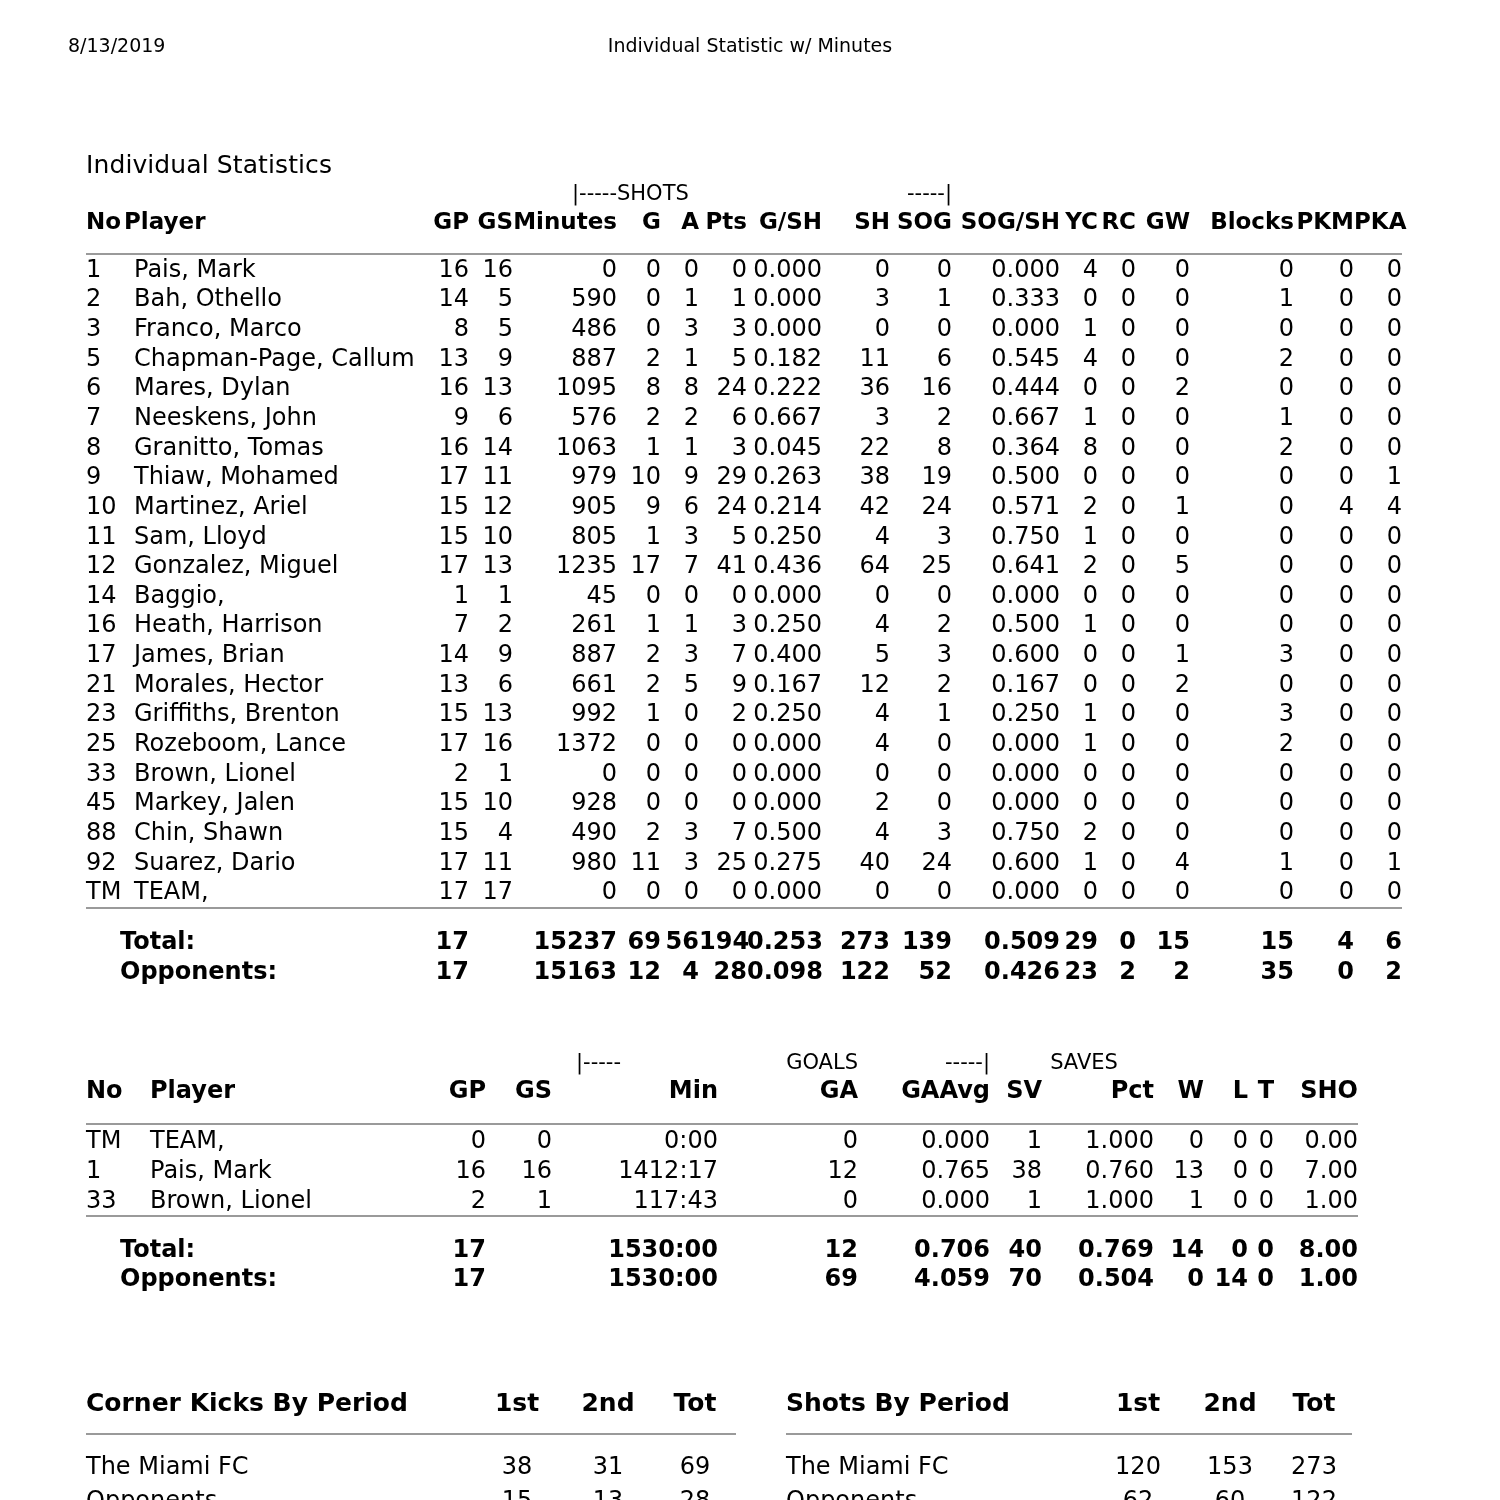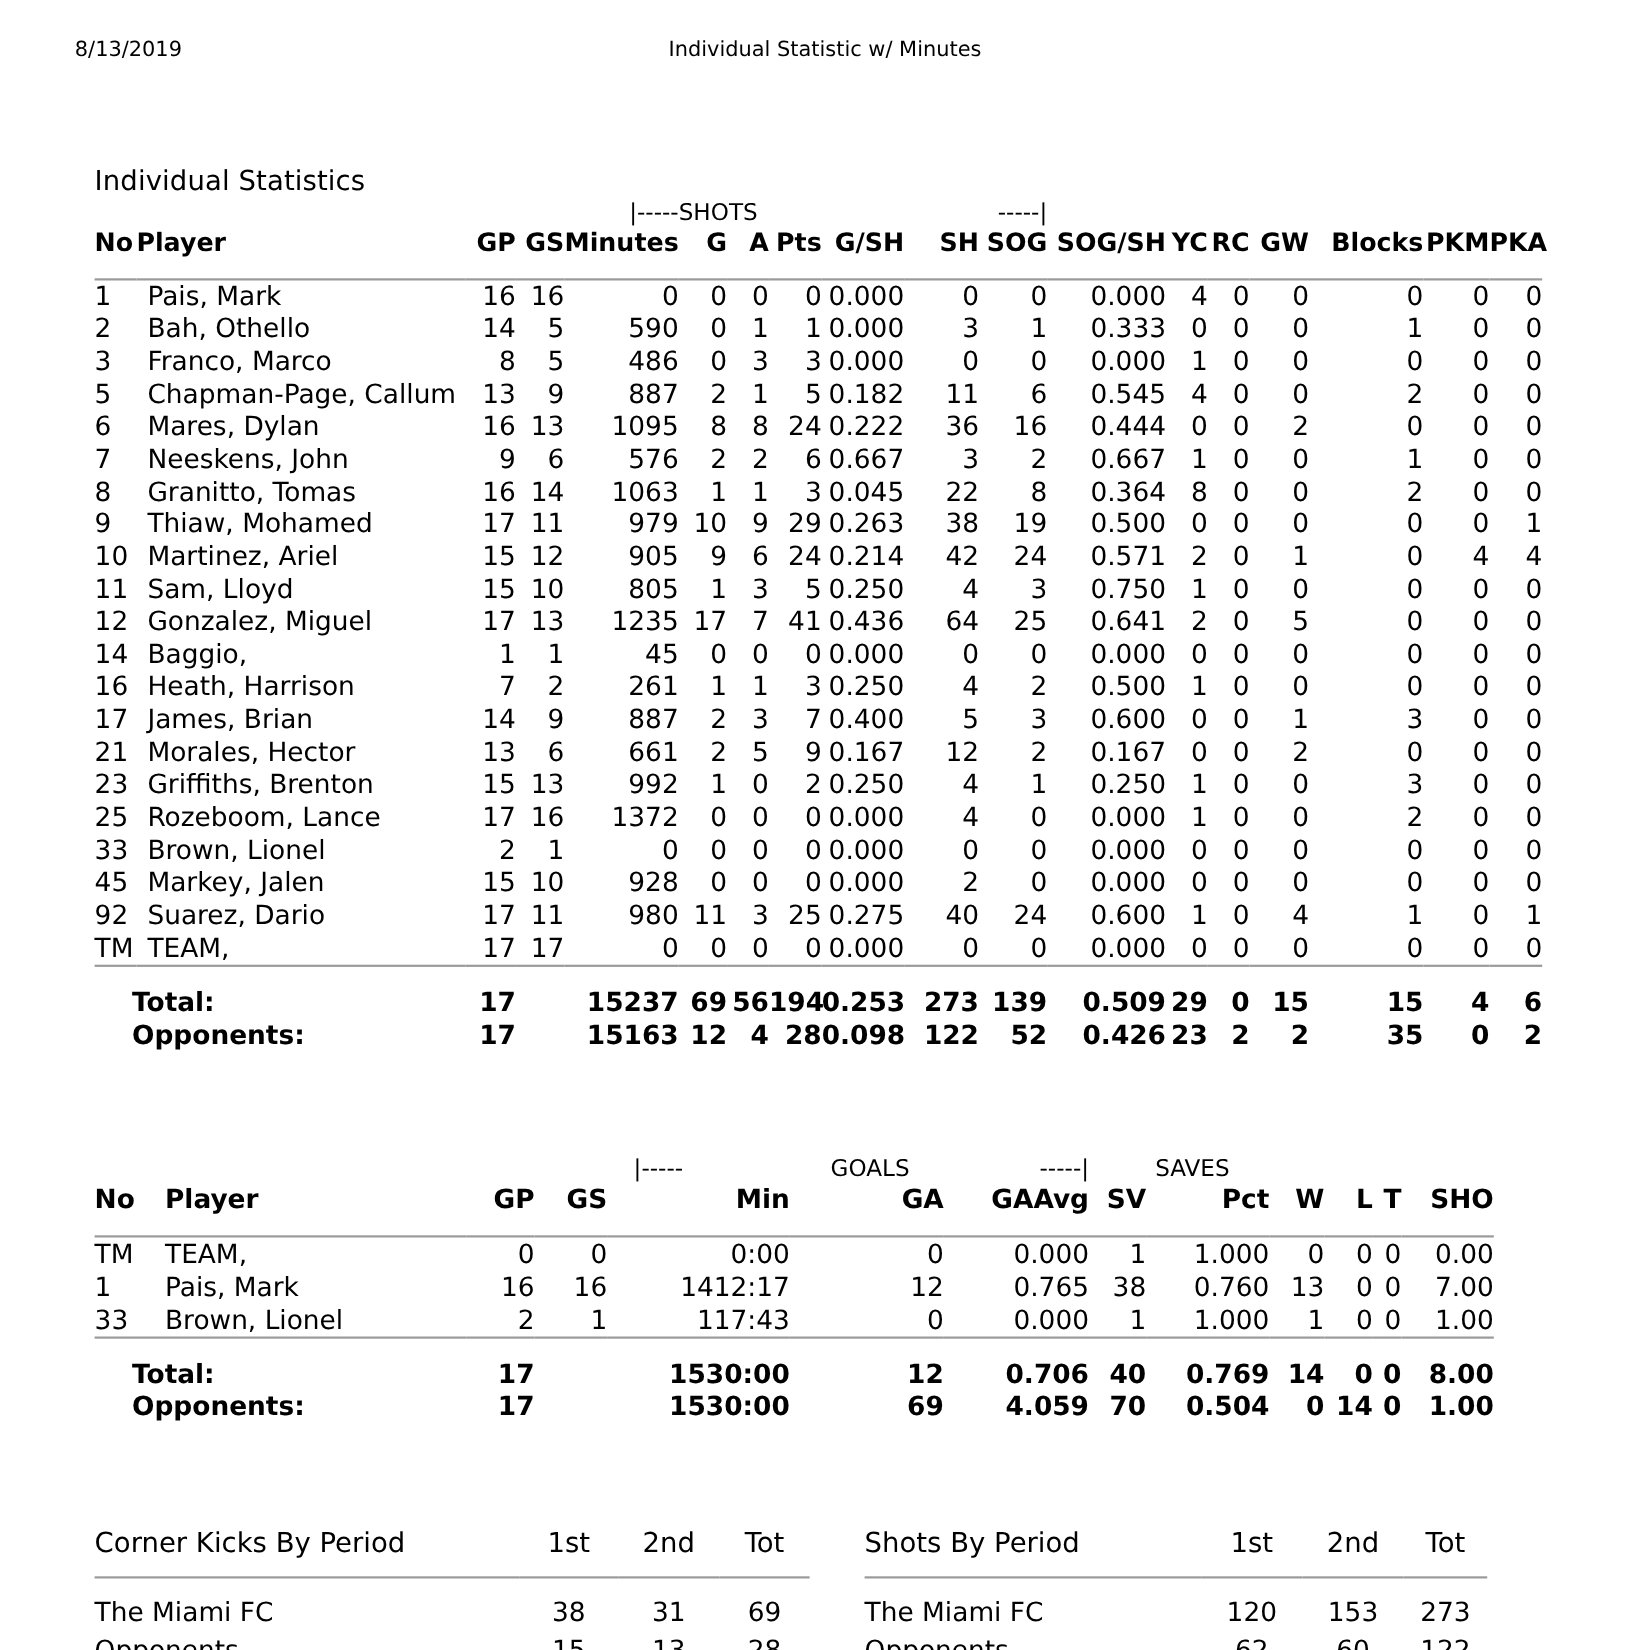--- a/index.html
+++ b/index.html
@@ -110,21 +110,21 @@
   #t2 .tot .lbl { text-align: left; padding-left: 34px; }
 
   
   .period-table {
     position: absolute;
     border-collapse: collapse;
     font-size: 24px;
     table-layout: fixed;
   }
   .period-table td { padding: 0; white-space: nowrap; line-height: 34px; height: 34px; vertical-align: bottom;}
-  .period-table .hdr td { font-weight: normal; font-size: 25px; }
+  .period-table .hdr td { font-weight: bold; font-size: 25px; }
   .period-table .num { text-align: center; }
   .period-table .lbl { text-align: left; }
   .period-table .rule td {
     height: 13px; line-height: 0; font-size: 0;
     border-bottom: 2px solid #9a9a9a; padding: 0;
   }
   .period-table .gapline td { height: 14px; line-height:0; font-size: 0;}
 
   #ck { left: 86px; top: 1386px; width: 650px; }
   #sp { left: 786px; top: 1386px; width: 566px; }
@@ -578,20 +578,40 @@
         <td class="num">0</td>
         <td class="num">0.000</td>
         <td class="num">0</td>
         <td class="num">0</td>
         <td class="num">0</td>
         <td class="num">0</td>
         <td class="num">0</td>
         <td class="num">0</td>
       </tr>
       <tr>
+        <td class="no">88</td>
+        <td class="pl">Chin, Shawn</td>
+        <td class="num">15</td>
+        <td class="num">4</td>
+        <td class="num">490</td>
+        <td class="num">2</td>
+        <td class="num">3</td>
+        <td class="num">7</td>
+        <td class="num">0.500</td>
+        <td class="num">4</td>
+        <td class="num">3</td>
+        <td class="num">0.750</td>
+        <td class="num">2</td>
+        <td class="num">0</td>
+        <td class="num">0</td>
+        <td class="num">0</td>
+        <td class="num">0</td>
+        <td class="num">0</td>
+      </tr>
+      <tr>
         <td class="no">92</td>
         <td class="pl">Suarez, Dario</td>
         <td class="num">17</td>
         <td class="num">11</td>
         <td class="num">980</td>
         <td class="num">11</td>
         <td class="num">3</td>
         <td class="num">25</td>
         <td class="num">0.275</td>
         <td class="num">40</td>
@@ -686,21 +706,21 @@
     <col style="width:26px">
     <col style="width:84px">
   </colgroup>
   <thead>
     <tr class="grp">
       <td></td>
         <td></td>
         <td></td>
         <td></td>
       <td class="num" style="text-align:left;padding-left:24px">|-----</td>
-      <td style="text-align:center;padding-left:6px">GOALS</td>
+      <td style="text-align:right;padding-left:6px">GOALS</td>
       <td class="num">-----|</td>
       <td colspan="2" style="text-align:center;padding-left:24px">SAVES</td>
       <td></td>
         <td></td>
         <td></td>
         <td></td>
     </tr>
     <tr class="hdr">
       <td class="no">No</td>
       <td class="pl">Player</td>

